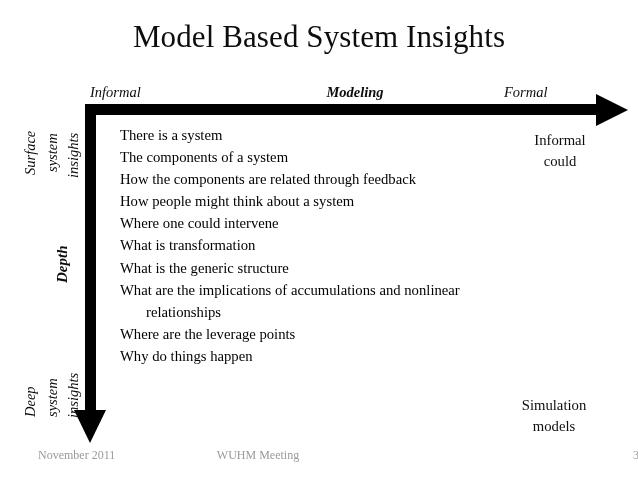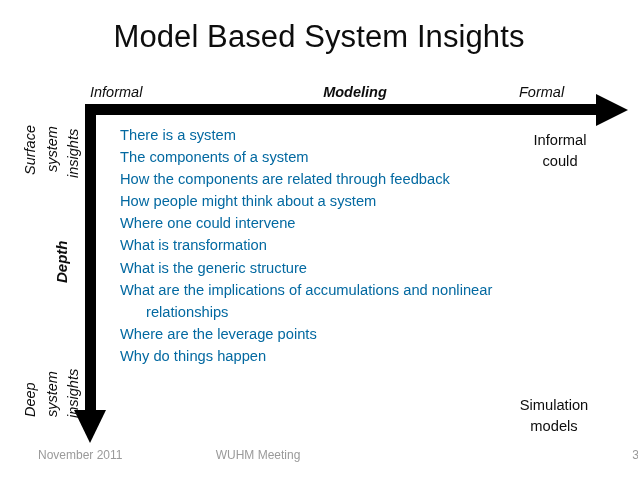--- a/index.html
+++ b/index.html
@@ -12,20 +12,21 @@
     background: #ffffff;
     font-family: "Liberation Sans", sans-serif;
     color: #000000;
     overflow: hidden;
   }
   #slide {
     position: relative;
     width: 638px;
     height: 478px;
     background: #ffffff;
+    font-family: Liberation Serif, serif;
   }
 
   
   #slide-title {
     position: absolute;
     left: 0;
     top: 18px;
     width: 638px;
     text-align: center;
     font-size: 31px;
@@ -40,21 +41,21 @@
   .axis-head {
     position: absolute;
     font-style: italic;
     font-size: 14.5px;
     line-height: 18px;
     color: #0d0d0d;
     white-space: nowrap;
   }
   #label-informal { left: 90px;  top: 83px; font-weight: 400; }
   #label-modeling { left: 0;     top: 83px; width: 638px; text-align: center; font-weight: 700; padding-left: 36px; }
-  #label-formal   { left: 519px; top: 83px; font-weight: 400; }
+  #label-formal   { left: 504px; top: 83px; font-weight: 400; }
 
   
   #axis-horizontal-shaft {
     position: absolute;
     left: 85px;
     top: 104px;
     width: 514px;
     height: 11px;
     background: #000000;
   }
@@ -125,21 +126,21 @@
   
   #insight-list {
     position: absolute;
     left: 120px;
     top: 124px;
     width: 390px;
   }
   .insight-item {
     font-size: 14.7px;
     line-height: 22.1px;
-    color: #0369a1;
+    color: #000000;
     padding-left: 0;
     text-indent: 0;
   }
   .insight-item.wrapped {
     padding-left: 26px;
     text-indent: -26px;
   }
 
   
   .side-note {

